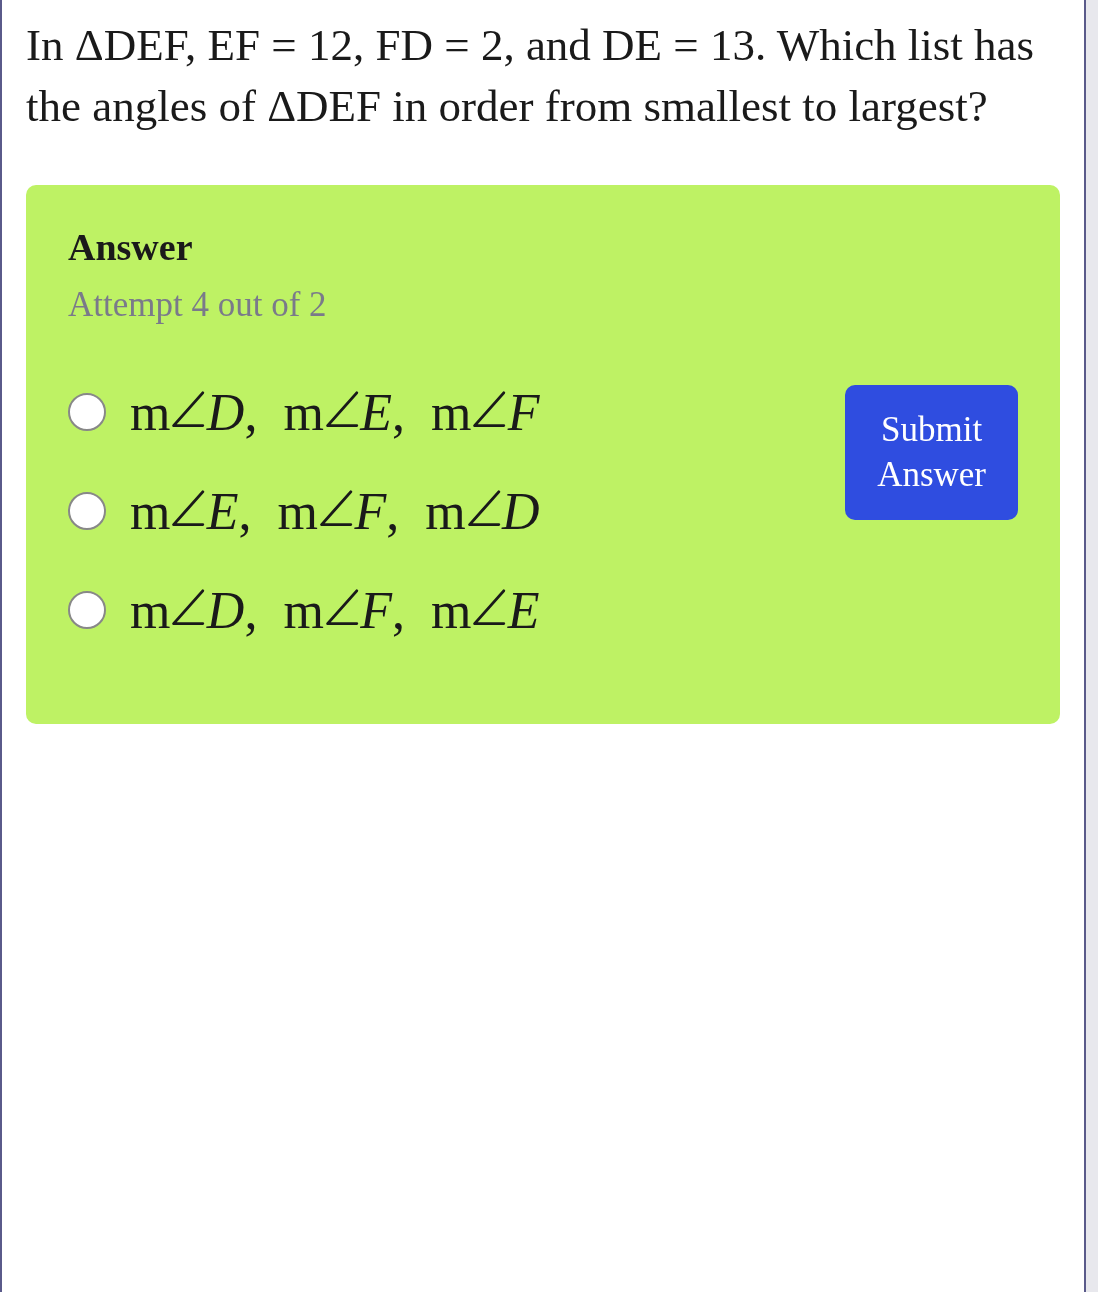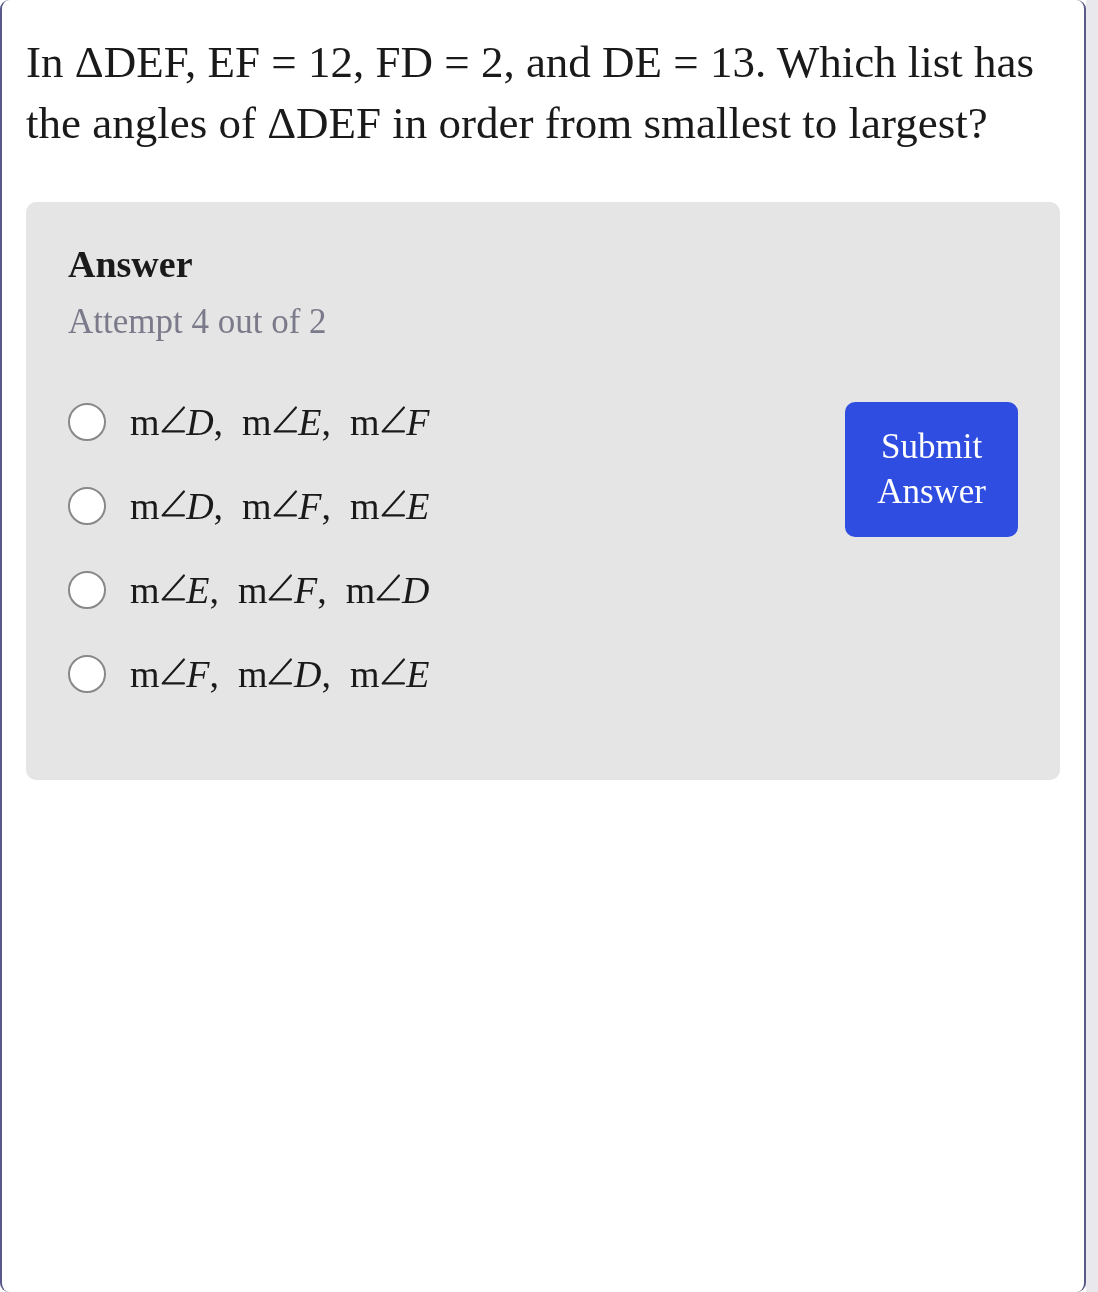--- a/index.html
+++ b/index.html
@@ -18,31 +18,30 @@
       top: 0;
       width: 12px;
       height: 120px;
       background: #bcbcc5;
       border-radius: 0;
     }
     .container {
       height: 100%;
       border-left: 2px solid #5a5a8a;
       border-right: 2px solid #5a5a8a;
-      padding: 32px 24px 0 24px;
-      border-radius: 9px;
+      padding: 15px 24px 0 24px;
     }
     .question {
       font-size: 45px;
       line-height: 1.35;
       color: #1a1a1a;
       margin-bottom: 48px;
     }
     .answer-panel {
-      background: #e5e5e5;
+      background: #bef264;
       border-radius: 10px;
       padding: 40px 42px 44px 42px;
     }
     .answer-heading {
       font-size: 38px;
       font-weight: bold;
       color: #1a1a1a;
       margin-bottom: 16px;
     }
     .attempt {
@@ -67,21 +66,21 @@
     }
     .radio {
       width: 38px;
       height: 38px;
       border: 2px solid #888;
       border-radius: 50%;
       background: #fff;
       flex-shrink: 0;
     }
     .option-label {
-      font-size: 38px;
+      font-size: 52px;
       color: #1a1a1a;
       font-family: 'Times New Roman', serif;
       white-space: nowrap;
     }
     .mvar { font-style: italic; }
     .submit-wrap {
       padding-top: 2px;
       margin-left: 28px;
     }
     .submit-btn {
@@ -133,43 +132,33 @@
                 </svg></span><span class="mvar">D</span>,&nbsp;&nbsp;m<span class="angle-sym"><svg viewBox="0 0 20 24">
                   <path d="M 18 4 L 2 22 L 18 22" fill="none" stroke="#1a1a1a" stroke-width="1.6" stroke-linecap="round" stroke-linejoin="round"></path>
                 </svg></span><span class="mvar">E</span>,&nbsp;&nbsp;m<span class="angle-sym"><svg viewBox="0 0 20 24">
                   <path d="M 18 4 L 2 22 L 18 22" fill="none" stroke="#1a1a1a" stroke-width="1.6" stroke-linecap="round" stroke-linejoin="round"></path>
                 </svg></span><span class="mvar">F</span></div>
           </div>
           <div class="option">
             <div class="radio"></div>
             <div class="option-label">m<span class="angle-sym"><svg viewBox="0 0 20 24">
                   <path d="M 18 4 L 2 22 L 18 22" fill="none" stroke="#1a1a1a" stroke-width="1.6" stroke-linecap="round" stroke-linejoin="round"></path>
-                </svg></span><span class="mvar">D</span>,&nbsp;&nbsp;m<span class="angle-sym"><svg viewBox="0 0 20 24">
-                  <path d="M 18 4 L 2 22 L 18 22" fill="none" stroke="#1a1a1a" stroke-width="1.6" stroke-linecap="round" stroke-linejoin="round"></path>
-                </svg></span><span class="mvar">F</span>,&nbsp;&nbsp;m<span class="angle-sym"><svg viewBox="0 0 20 24">
-                  <path d="M 18 4 L 2 22 L 18 22" fill="none" stroke="#1a1a1a" stroke-width="1.6" stroke-linecap="round" stroke-linejoin="round"></path>
-                </svg></span><span class="mvar">E</span></div>
-          </div>
-          <div class="option">
-            <div class="radio"></div>
-            <div class="option-label">m<span class="angle-sym"><svg viewBox="0 0 20 24">
-                  <path d="M 18 4 L 2 22 L 18 22" fill="none" stroke="#1a1a1a" stroke-width="1.6" stroke-linecap="round" stroke-linejoin="round"></path>
                 </svg></span><span class="mvar">E</span>,&nbsp;&nbsp;m<span class="angle-sym"><svg viewBox="0 0 20 24">
                   <path d="M 18 4 L 2 22 L 18 22" fill="none" stroke="#1a1a1a" stroke-width="1.6" stroke-linecap="round" stroke-linejoin="round"></path>
                 </svg></span><span class="mvar">F</span>,&nbsp;&nbsp;m<span class="angle-sym"><svg viewBox="0 0 20 24">
                   <path d="M 18 4 L 2 22 L 18 22" fill="none" stroke="#1a1a1a" stroke-width="1.6" stroke-linecap="round" stroke-linejoin="round"></path>
                 </svg></span><span class="mvar">D</span></div>
           </div>
           <div class="option">
             <div class="radio"></div>
             <div class="option-label">m<span class="angle-sym"><svg viewBox="0 0 20 24">
                   <path d="M 18 4 L 2 22 L 18 22" fill="none" stroke="#1a1a1a" stroke-width="1.6" stroke-linecap="round" stroke-linejoin="round"></path>
+                </svg></span><span class="mvar">D</span>,&nbsp;&nbsp;m<span class="angle-sym"><svg viewBox="0 0 20 24">
+                  <path d="M 18 4 L 2 22 L 18 22" fill="none" stroke="#1a1a1a" stroke-width="1.6" stroke-linecap="round" stroke-linejoin="round"></path>
                 </svg></span><span class="mvar">F</span>,&nbsp;&nbsp;m<span class="angle-sym"><svg viewBox="0 0 20 24">
-                  <path d="M 18 4 L 2 22 L 18 22" fill="none" stroke="#1a1a1a" stroke-width="1.6" stroke-linecap="round" stroke-linejoin="round"></path>
-                </svg></span><span class="mvar">D</span>,&nbsp;&nbsp;m<span class="angle-sym"><svg viewBox="0 0 20 24">
                   <path d="M 18 4 L 2 22 L 18 22" fill="none" stroke="#1a1a1a" stroke-width="1.6" stroke-linecap="round" stroke-linejoin="round"></path>
                 </svg></span><span class="mvar">E</span></div>
           </div>
         </div>
       <div class="submit-wrap">
         <button class="submit-btn">
           <span>Submit</span><br>
           <span>Answer</span>
         </button>
       </div>

